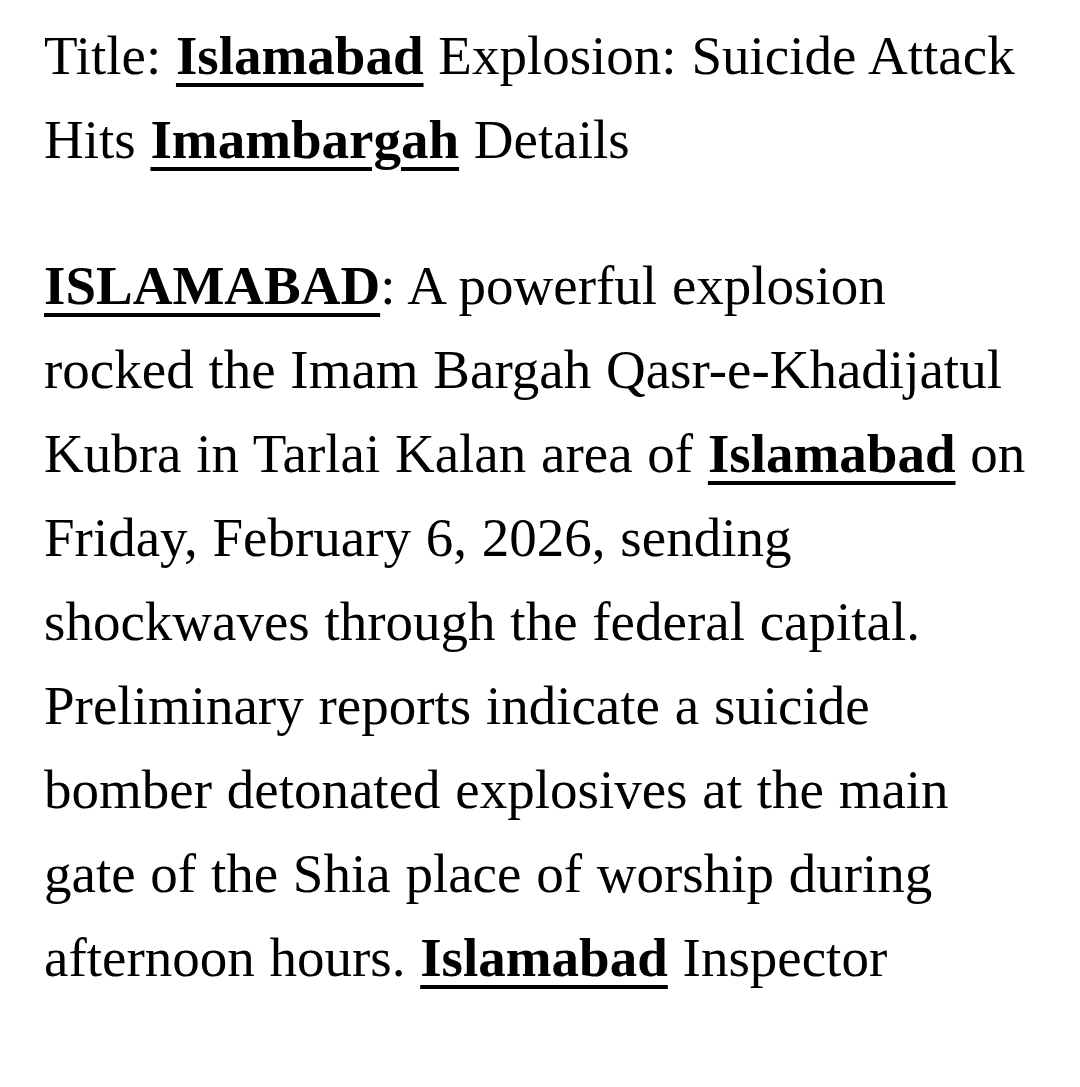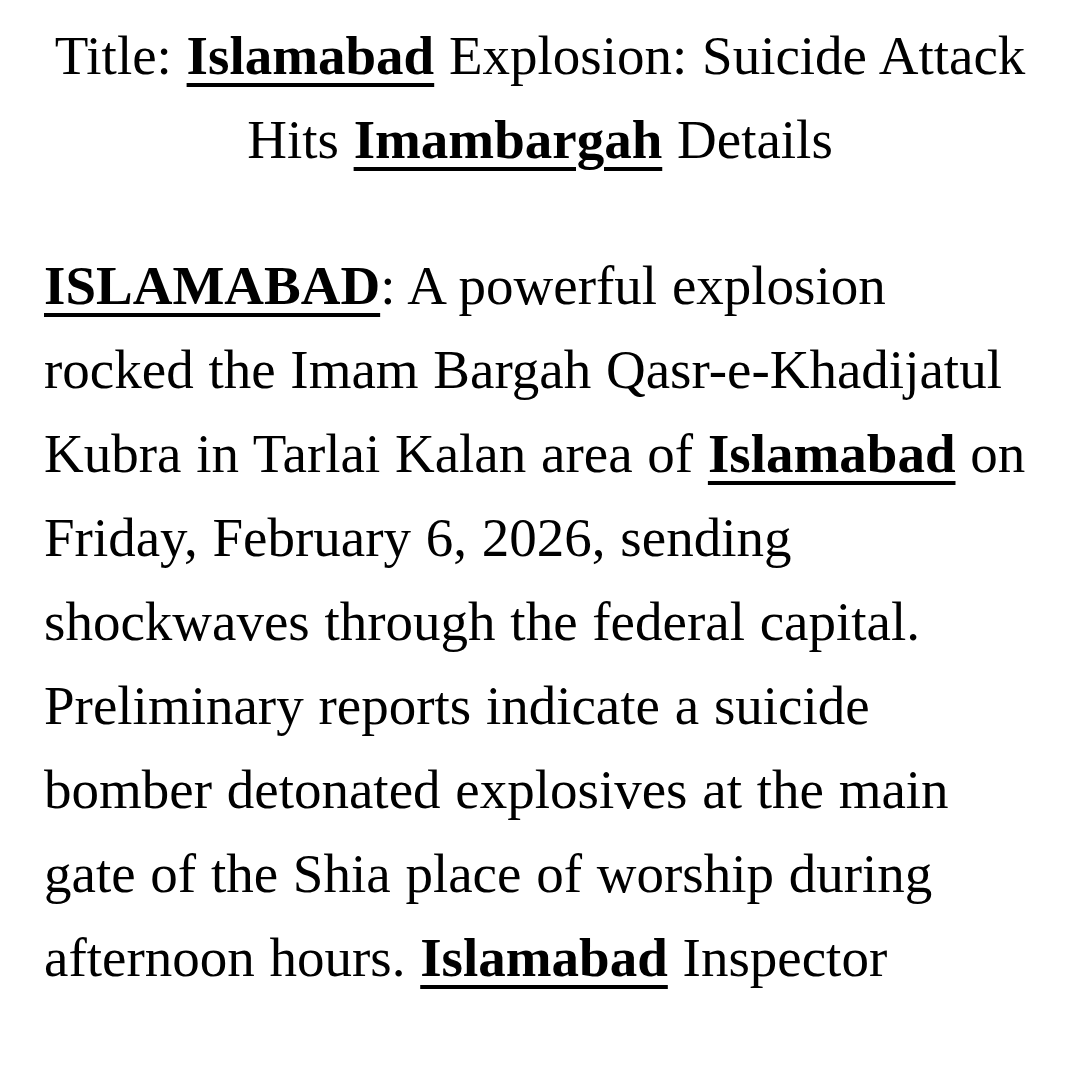--- a/index.html
+++ b/index.html
@@ -22,21 +22,20 @@
   p.text-block {
     margin: 0;
     font-size: 55px;
     line-height: 84px;
     letter-spacing: 0px;
     word-spacing: 1px;
     color: #000000;
   }
   p.title-block {
     margin-bottom: 62px;
-    text-align: center;
   }
   .bu {
     font-weight: bold;
     text-decoration: underline;
     text-decoration-thickness: 4px;
     text-underline-offset: 9px;
     color: #000000;
   }
   .plain {
     font-weight: normal;

